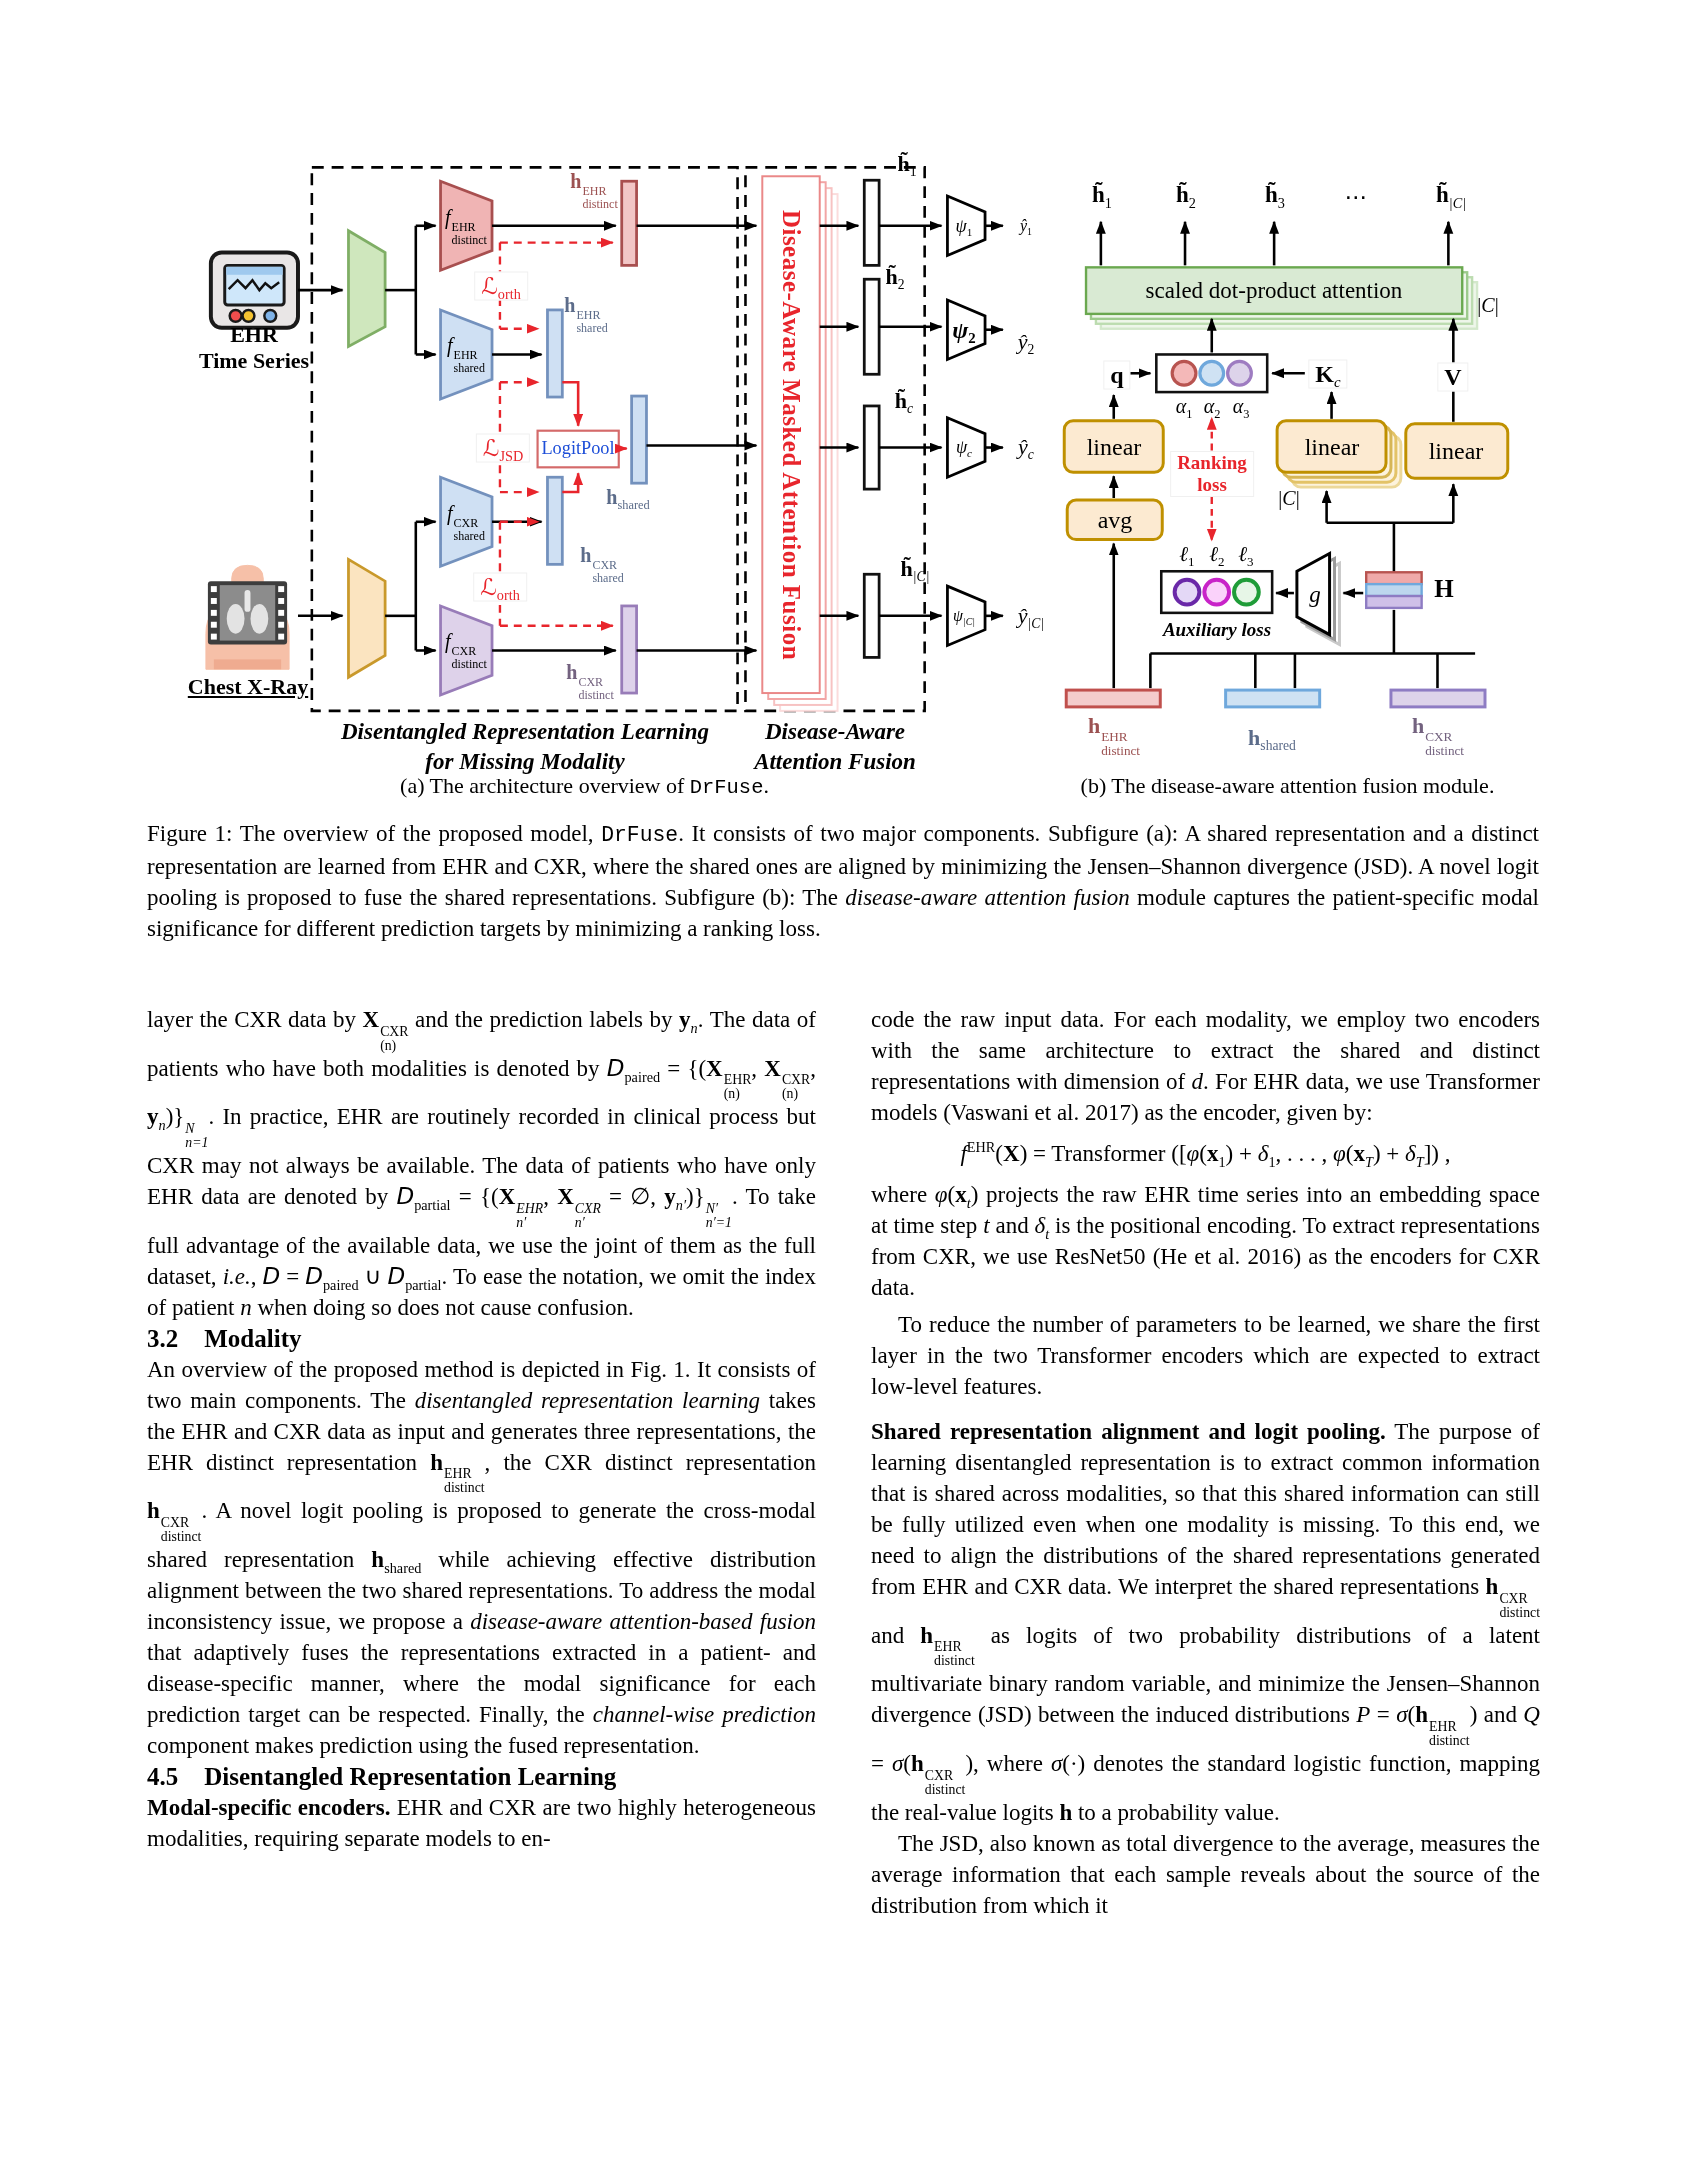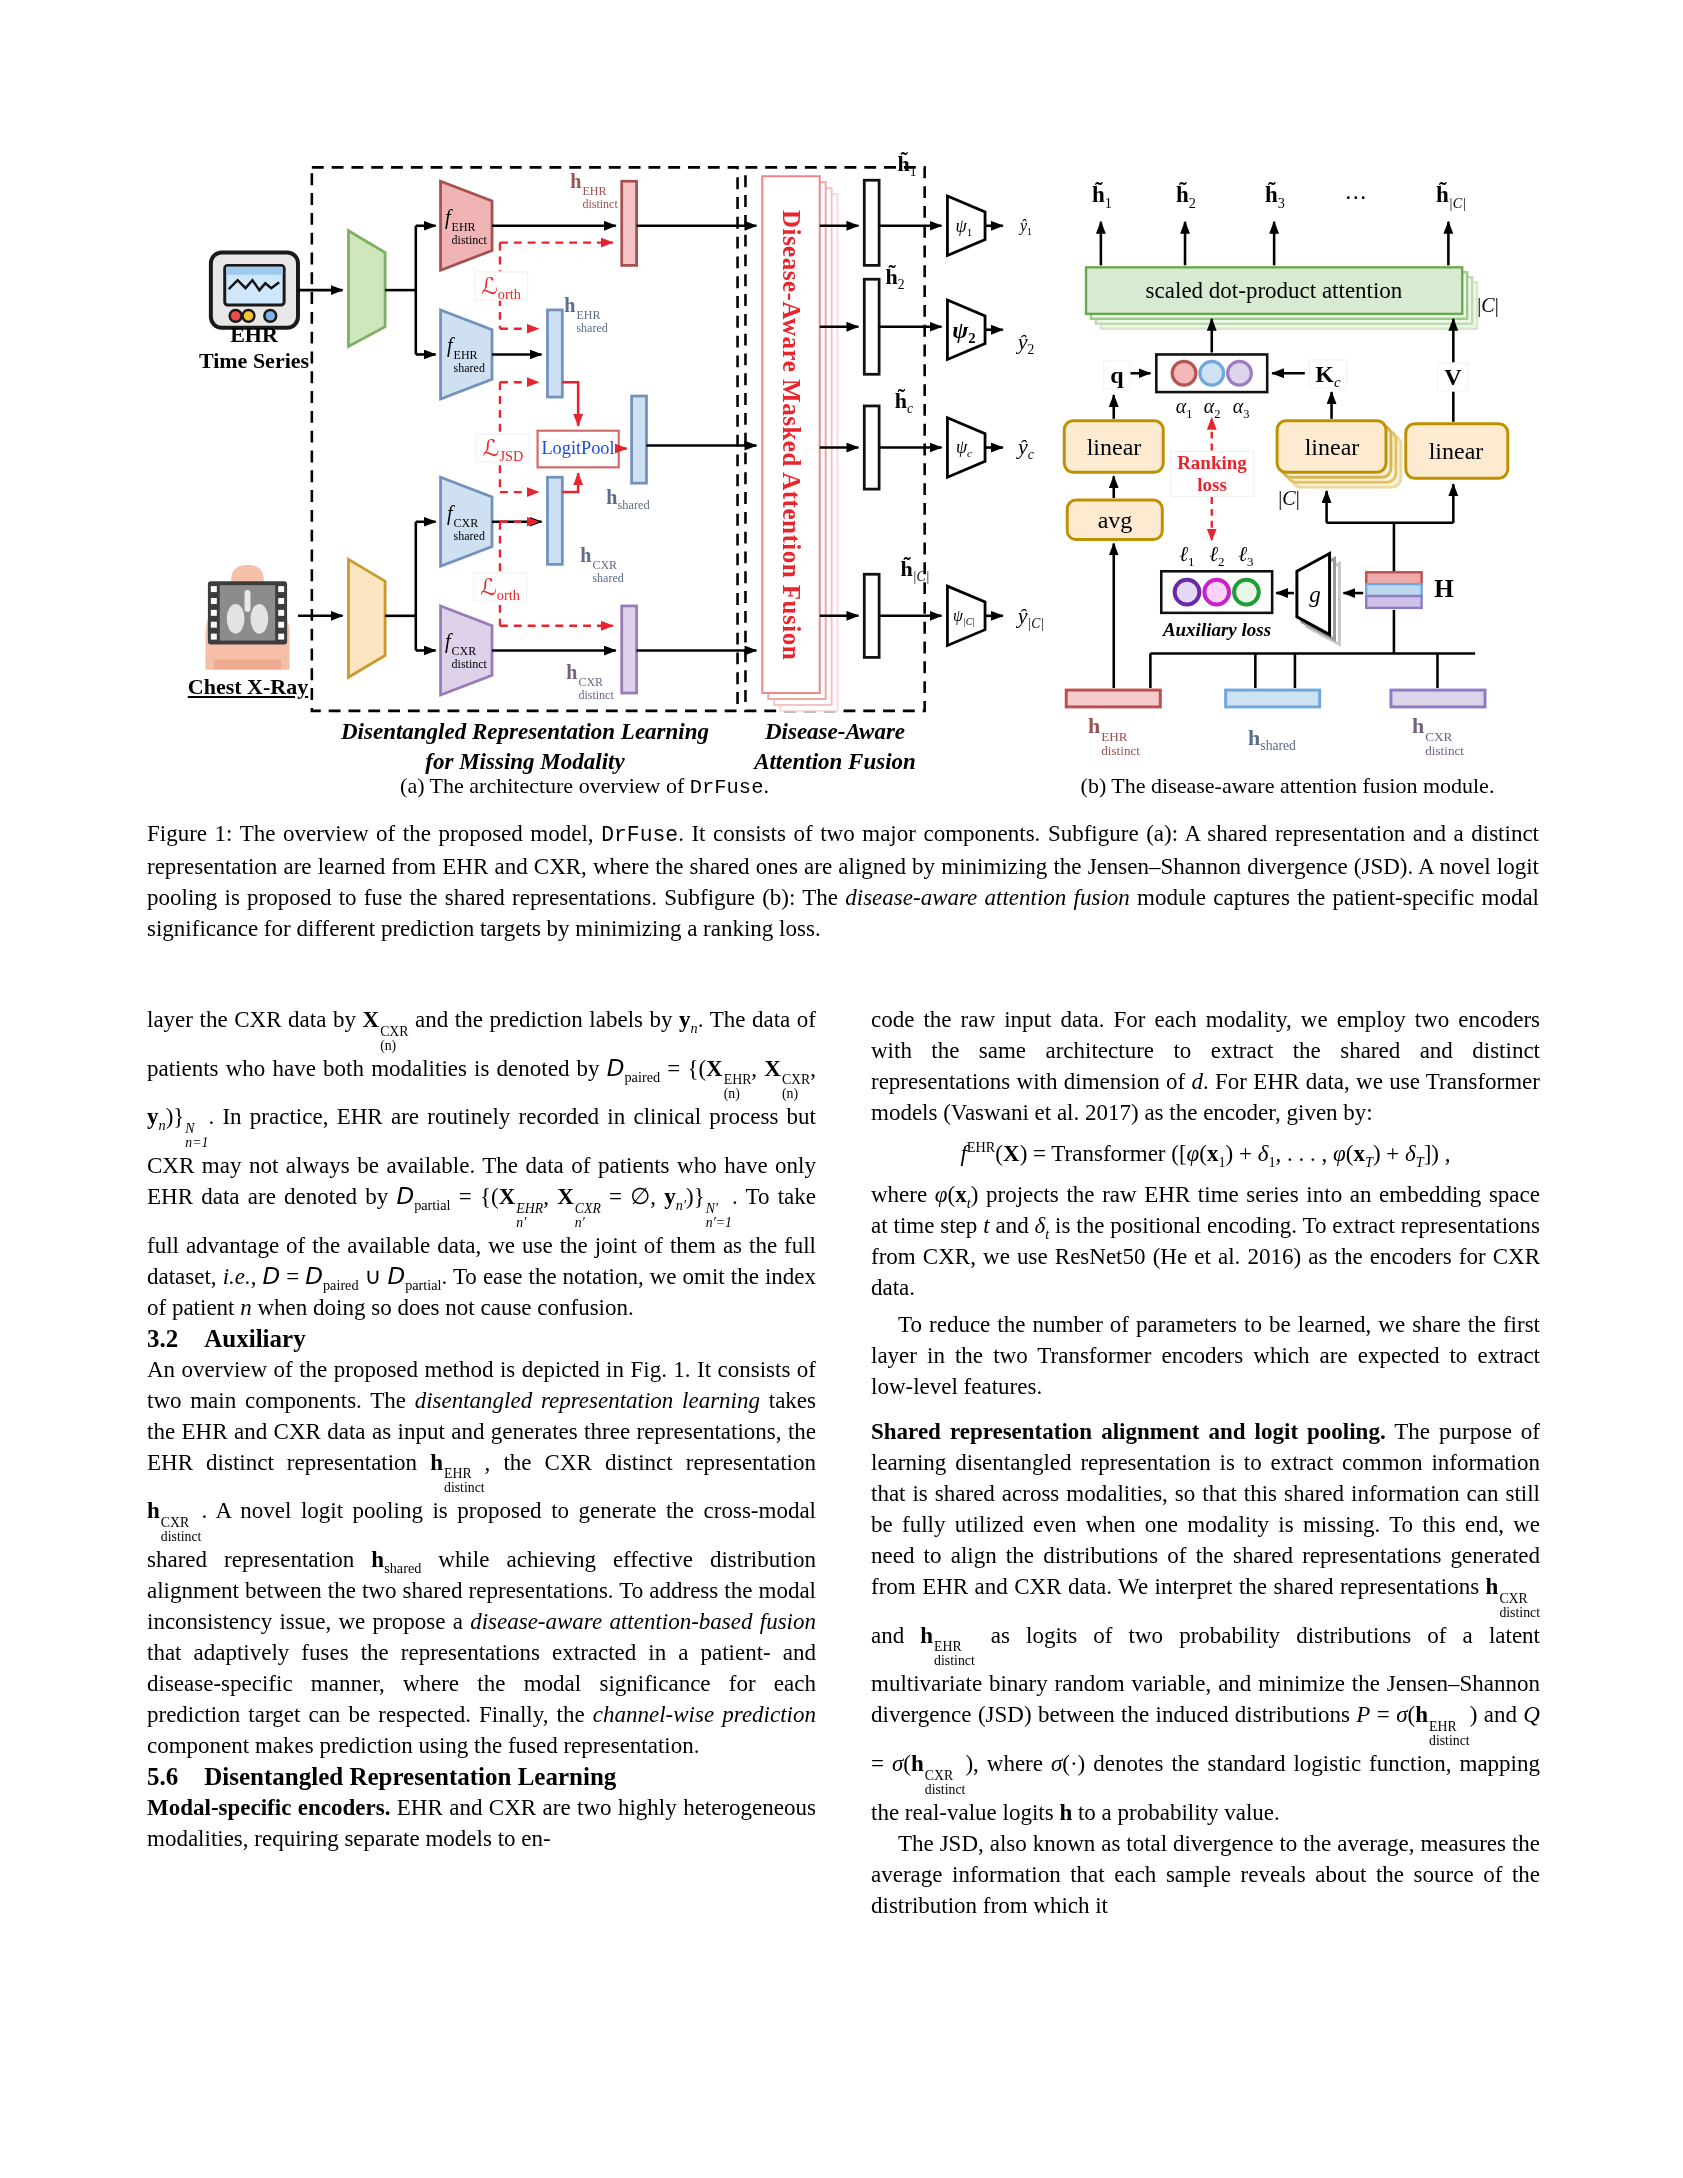--- a/index.html
+++ b/index.html
@@ -397,29 +397,29 @@
           </span></span><span>. In practice, EHR are routinely recorded in clinical process but CXR may not always be available. The data of patients who have only EHR data are denoted by </span><span class="m"><span class="mb cal">D</span><sub class="rs">partial</sub></span><span> = {(</span><span class="m"><span class="mb b">X</span><span class="ss i">
             <span class="ssup">EHR</span>
             <span class="ssub">n′</span>
           </span></span><span>, </span><span class="m"><span class="mb b">X</span><span class="ss i">
             <span class="ssup">CXR</span>
             <span class="ssub">n′</span>
           </span></span><span> = ∅, </span><span class="m"><span class="mb b">y</span><sub class="rs i">n′</sub></span><span>)}</span><span class="m"><span class="ss i">
             <span class="ssup">N′</span>
             <span class="ssub">n′=1</span>
           </span></span><span>. To take full advantage of the available data, we use the joint of them as the full dataset, </span><span class="i">i.e.</span><span>, </span><span class="m"><span class="mb cal">D</span></span><span> = </span><span class="m"><span class="mb cal">D</span><sub class="rs">paired</sub></span><span> ∪ </span><span class="m"><span class="mb cal">D</span><sub class="rs">partial</sub></span><span>. To ease the notation, we omit the index of patient </span><span class="i">n</span><span> when doing so does not cause confusion.</span></p>
-    <p class="head"><span class="num">3.2</span><span>Auxiliary</span></p>
+    <p class="head"><span class="num">3.2</span><span>Modality</span></p>
     <p><span>An overview of the proposed method is depicted in Fig. 1. It consists of two main components. The </span><span class="i">disentangled representation learning</span><span> takes the EHR and CXR data as input and generates three representations, the EHR distinct representation </span><span class="m"><span class="mb b">h</span><span class="ss">
             <span class="ssup">EHR</span>
             <span class="ssub">distinct</span>
           </span></span><span>, the CXR distinct representation </span><span class="m"><span class="mb b">h</span><span class="ss">
             <span class="ssup">CXR</span>
             <span class="ssub">distinct</span>
           </span></span><span>. A novel logit pooling is proposed to generate the cross-modal shared representation </span><span class="m"><span class="mb b">h</span><sub class="rs">shared</sub></span><span> while achieving effective distribution alignment between the two shared representations. To address the modal inconsistency issue, we propose a </span><span class="i">disease-aware attention-based fusion</span><span> that adaptively fuses the representations extracted in a patient- and disease-specific manner, where the modal significance for each prediction target can be respected. Finally, the </span><span class="i">channel-wise prediction</span><span> component makes prediction using the fused representation.</span></p>
-    <p class="head"><span class="num">5.6</span><span>Disentangled Representation Learning</span></p>
+    <p class="head"><span class="num">4.5</span><span>Disentangled Representation Learning</span></p>
     <p><span class="b">Modal-specific encoders.</span><span>   EHR and CXR are two highly heterogeneous modalities, requiring separate models to en-</span></p>
   </div>
 
   <div class="col" style="left:871px;top:1004px;">
     <p><span>code the raw input data. For each modality, we employ two encoders with the same architecture to extract the shared and distinct representations with dimension of </span><span class="i">d</span><span>. For EHR data, we use Transformer models (Vaswani et al. 2017) as the encoder, given by:</span></p>
     <p class="eq"><span class="m"><span class="mb i">f</span><sup class="rs">EHR</sup></span><span>(</span><span class="m"><span class="mb b">X</span></span><span>) = Transformer ([</span><span class="i">φ</span><span>(</span><span class="m"><span class="mb b">x</span><sub class="rs">1</sub></span><span>) + </span><span class="i">δ</span><span class="m"><sub class="rs">1</sub></span><span>, . . . , </span><span class="i">φ</span><span>(</span><span class="m"><span class="mb b">x</span><sub class="rs i">T</sub></span><span>) + </span><span class="i">δ</span><span class="m"><sub class="rs i">T</sub></span><span>]) ,</span></p>
     <p><span>where </span><span class="i">φ</span><span>(</span><span class="m"><span class="mb b">x</span><sub class="rs i">t</sub></span><span>) projects the raw EHR time series into an embedding space at time step </span><span class="i">t</span><span> and </span><span class="i">δ</span><span class="m"><sub class="rs i">t</sub></span><span> is the positional encoding. To extract representations from CXR, we use ResNet50 (He et al. 2016) as the encoders for CXR data.</span></p>
     <p class="indent" style="margin-top:6px"><span>To reduce the number of parameters to be learned, we share the first layer in the two Transformer encoders which are expected to extract low-level features.</span></p>
     <p class="parahead"><span class="b">Shared representation alignment and logit pooling.</span><span>   The purpose of learning disentangled representation is to extract common information that is shared across modalities, so that this shared information can still be fully utilized even when one modality is missing. To this end, we need to align the distributions of the shared representations generated from EHR and CXR data. We interpret the shared representations </span><span class="m"><span class="mb b">h</span><span class="ss">
             <span class="ssup">CXR</span>

